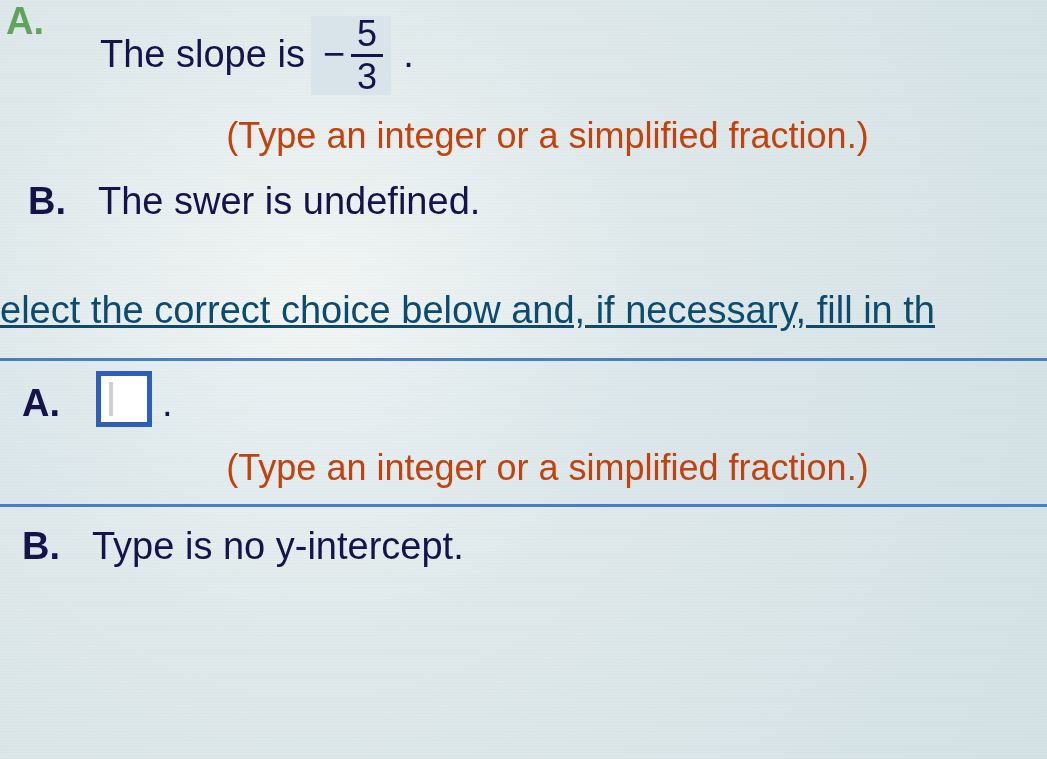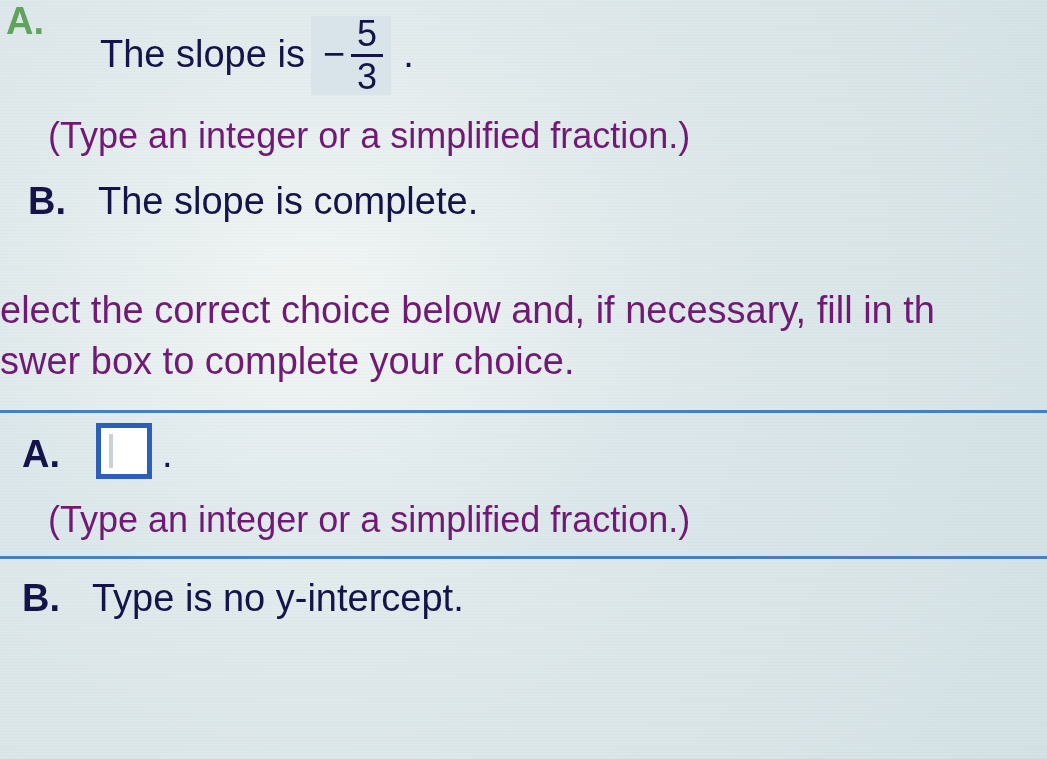--- a/index.html
+++ b/index.html
@@ -35,20 +35,21 @@
     display: inline-block;
   }
   .label-letter.blue {
     color: #14144a;
   }
   .label-letter.selected {
     color: #5fa35f;
   }
   .indent {
     padding-left: 100px;
+    text-align: center;
   }
   .filled-box {
     display: inline-flex;
     align-items: center;
     justify-content: center;
     background: #d9e4ea;
     margin: 0 6px;
     padding: 0 6px;
     min-width: 38px;
   }
@@ -66,33 +67,34 @@
   }
   .fraction .den {
     border-top: 3px solid #14144a;
     padding: 2px 6px 0 6px;
   }
   .minus {
     font-size: 38px;
     margin: 0 4px 0 6px;
   }
   .hint {
-    color: #701a75;
+    color: #c2410c;
     font-size: 36px;
     padding-left: 48px;
   }
   .period {
     margin-left: 6px;
   }
   .instruction {
     font-size: 38px;
-    color: #701a75;
+    color: #0c4a6e;
     margin-top: 28px;
     margin-bottom: 18px;
     line-height: 1.35;
+    text-decoration: underline;
   }
   .choice-block {
     border-top: 3px solid #4a7ec2;
     padding-top: 14px;
     margin-top: 10px;
     position: relative;
   }
   .choice-block.sel {
     border-bottom: 3px solid #4a7ec2;
     padding-bottom: 14px;
@@ -150,26 +152,25 @@
     </span>
     <span class="period">.</span>
   </div>
   <div class="indent hint" style="margin-top:18px;">
     <span>(Type an integer or a simplified fraction.)</span>
   </div>
 
   <div class="row" style="margin-top:20px;">
     <span style="width:28px;display:inline-block;"></span>
     <span class="label-letter blue">B.</span>
-    <span>The slope is complete.</span>
+    <span>The swer is undefined.</span>
   </div>
 
   <div class="instruction" style="margin-top:60px;">
     <div>elect the correct choice below and, if necessary, fill in th</div>
-    <div>swer box to complete your choice.</div>
   </div>
 
   <div class="choice-block sel" style="margin-top:22px;">
     <div class="row">
       <span style="width:22px;display:inline-block;"></span>
       <span class="label-letter blue">A.</span>
       <span class="answer-box"></span>
       <span class="period">.</span>
     </div>
     <div class="indent hint" style="margin-top:14px;">

